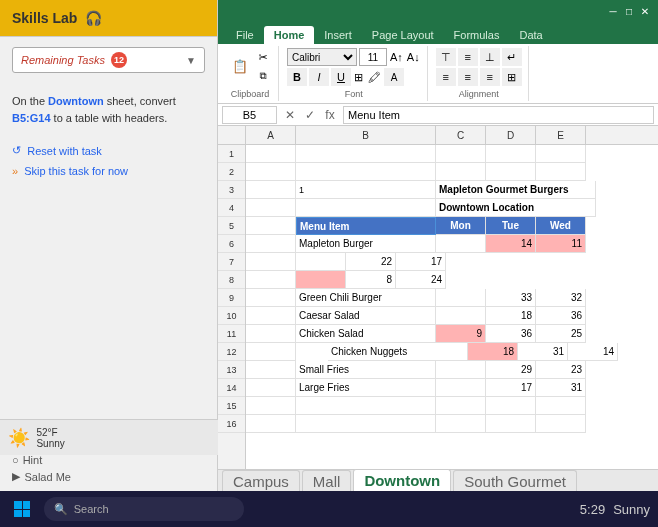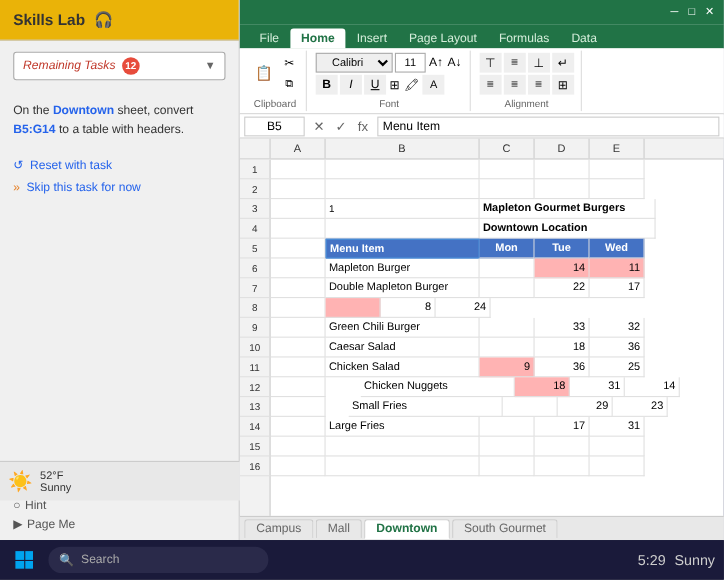--- a/index.html
+++ b/index.html
@@ -38,21 +38,21 @@
     .ribbon-tabs { height: 22px; background: #217346; display: flex; align-items: flex-end; padding: 0 8px; }
     .ribbon-tab { padding: 3px 10px; font-size: 11px; color: #d4edda; cursor: pointer; }
     .ribbon-tab.active { background: #fff; color: #217346; font-weight: 600; border-radius: 3px 3px 0 0; }
 
     
     .ribbon { height: 60px; background: #fff; border-bottom: 1px solid #ccc; display: flex; align-items: stretch; padding: 2px 4px; gap: 2px; }
     .ribbon-group { display: flex; flex-direction: column; align-items: center; justify-content: space-between; padding: 2px 6px; border-right: 1px solid #ddd; }
     .ribbon-group-content { display: flex; gap: 2px; align-items: center; flex-wrap: wrap; }
     .ribbon-group-label { font-size: 9px; color: #666; }
     .ribbon-btn { width: 24px; height: 24px; display: flex; align-items: center; justify-content: center; font-size: 13px; cursor: pointer; border: none; background: transparent; }
-    .font-select { width: 70px; height: 18px; font-size: 10px; border: 1px solid #aaa; text-align: center; }
+    .font-select { width: 70px; height: 18px; font-size: 10px; border: 1px solid #aaa; }
     .font-size-input { width: 28px; height: 18px; font-size: 10px; border: 1px solid #aaa; text-align: center; }
     .format-btn { width: 20px; height: 18px; display: flex; align-items: center; justify-content: center; font-size: 11px; cursor: pointer; border: 1px solid transparent; }
     .color-btn { width: 20px; height: 18px; display: flex; align-items: center; justify-content: center; font-size: 10px; cursor: pointer; border: 1px solid transparent; }
 
     
     .formula-bar { height: 22px; background: #fff; border-bottom: 1px solid #ccc; display: flex; align-items: center; padding: 0 4px; gap: 4px; }
     .cell-ref { width: 55px; height: 18px; border: 1px solid #ccc; font-size: 11px; text-align: center; }
     .formula-icons { display: flex; gap: 2px; }
     .formula-icon { width: 18px; height: 18px; display: flex; align-items: center; justify-content: center; font-size: 12px; cursor: pointer; color: #666; }
     .formula-input { flex: 1; height: 18px; border: 1px solid #ccc; font-size: 11px; padding: 0 4px; }
@@ -73,21 +73,21 @@
     .grid-row { display: flex; }
     .grid-cell { border-right: 1px solid #e0e0e0; border-bottom: 1px solid #e0e0e0; height: 18px; font-size: 10px; padding: 0 3px; overflow: hidden; white-space: nowrap; display: flex; align-items: center; }
     .grid-cell.selected { background: #e6f2ff; border: 1px solid #4a90d9; }
     .grid-cell.header-cell { background: #4472c4; color: white; font-weight: 600; }
     .grid-cell.merged { background: transparent; font-weight: 600; font-size: 11px; }
     .grid-cell.pink { background: #ffb3b3; }
     .grid-cell.right { justify-content: flex-end; }
 
     
     .sheet-tabs { height: 22px; background: #e8e8e8; border-top: 1px solid #ccc; display: flex; align-items: center; padding: 0 4px; gap: 2px; }
-    .sheet-tab { padding: 2px 10px; font-size: 11px; cursor: pointer; border: 1px solid #ccc; border-bottom: none; background: #e8e8e8; color: #666; border-radius: 3px 3px 0 0; }
+    .sheet-tab { padding: 2px 10px; font-size: 15px; cursor: pointer; border: 1px solid #ccc; border-bottom: none; background: #e8e8e8; color: #666; border-radius: 3px 3px 0 0; }
     .sheet-tab.active { background: #fff; color: #217346; font-weight: 600; border-bottom: 1px solid #fff; }
 
     
     .weather-bar { position: absolute; bottom: 36px; left: 0; width: 218px; height: 36px; background: #e8e8e8; border-top: 1px solid #ccc; display: flex; align-items: center; padding: 4px 8px; gap: 6px; }
     .weather-icon { font-size: 18px; }
     .weather-text { font-size: 10px; color: #333; }
 
     
     .win-logo { display: grid; grid-template-columns: 1fr 1fr; gap: 1px; width: 16px; height: 16px; }
     .win-logo-quad { background: #4fc3f7; }
@@ -127,21 +127,21 @@
     </div>
   </div>
 
   <div class="skills-bottom">
     <div class="skills-bottom-btn">
       <span>○</span>
       <span>Hint</span>
     </div>
     <div class="skills-bottom-btn">
       <span>▶</span>
-      <span>Page Me</span>
+      <span>Salad Me</span>
     </div>
   </div>
 
   <div class="weather-bar">
     <span class="weather-icon">☀️</span>
     <div>
       <div class="weather-text">52°F</div>
       <div class="weather-text">Sunny</div>
     </div>
   </div>
@@ -308,21 +308,20 @@
         <div class="grid-row">
           <div class="grid-cell" style="width:50px;"></div>
           <div class="grid-cell" style="width:140px;">Mapleton Burger</div>
           <div class="grid-cell" style="width:50px;"></div>
           <div class="grid-cell pink right" style="width:50px;">14</div>
           <div class="grid-cell pink right" style="width:50px;">11</div>
         </div>
 
         <div class="grid-row">
           <div class="grid-cell" style="width:50px;"></div>
-          <div class="grid-cell" style="width:140px;">Double Mapleton Burger</div>
           <div class="grid-cell" style="width:50px;"></div>
           <div class="grid-cell right" style="width:50px;">22</div>
           <div class="grid-cell right" style="width:50px;">17</div>
         </div>
 
         <div class="grid-row">
           <div class="grid-cell" style="width:50px;"></div>
           <div class="grid-cell pink right" style="width:50px;"></div>
           <div class="grid-cell right" style="width:50px;">8</div>
           <div class="grid-cell right" style="width:50px;">24</div>
@@ -355,21 +354,21 @@
         <div class="grid-row">
           <div class="grid-cell" style="width:50px;"></div>
           <div class="grid-cell" style="width:140px;margin-left:32px;">Chicken Nuggets</div>
           <div class="grid-cell pink right" style="width:50px;">18</div>
           <div class="grid-cell right" style="width:50px;">31</div>
           <div class="grid-cell right" style="width:50px;">14</div>
         </div>
 
         <div class="grid-row">
           <div class="grid-cell" style="width:50px;"></div>
-          <div class="grid-cell" style="width:140px;margin-left:21px;">Small Fries</div>
+          <div class="grid-cell" style="width:140px;">Small Fries</div>
           <div class="grid-cell" style="width:50px;"></div>
           <div class="grid-cell right" style="width:50px;">29</div>
           <div class="grid-cell right" style="width:50px;">23</div>
         </div>
 
         <div class="grid-row">
           <div class="grid-cell" style="width:50px;"></div>
           <div class="grid-cell" style="width:140px;">Large Fries</div>
           <div class="grid-cell" style="width:50px;"></div>
           <div class="grid-cell right" style="width:50px;">17</div>

